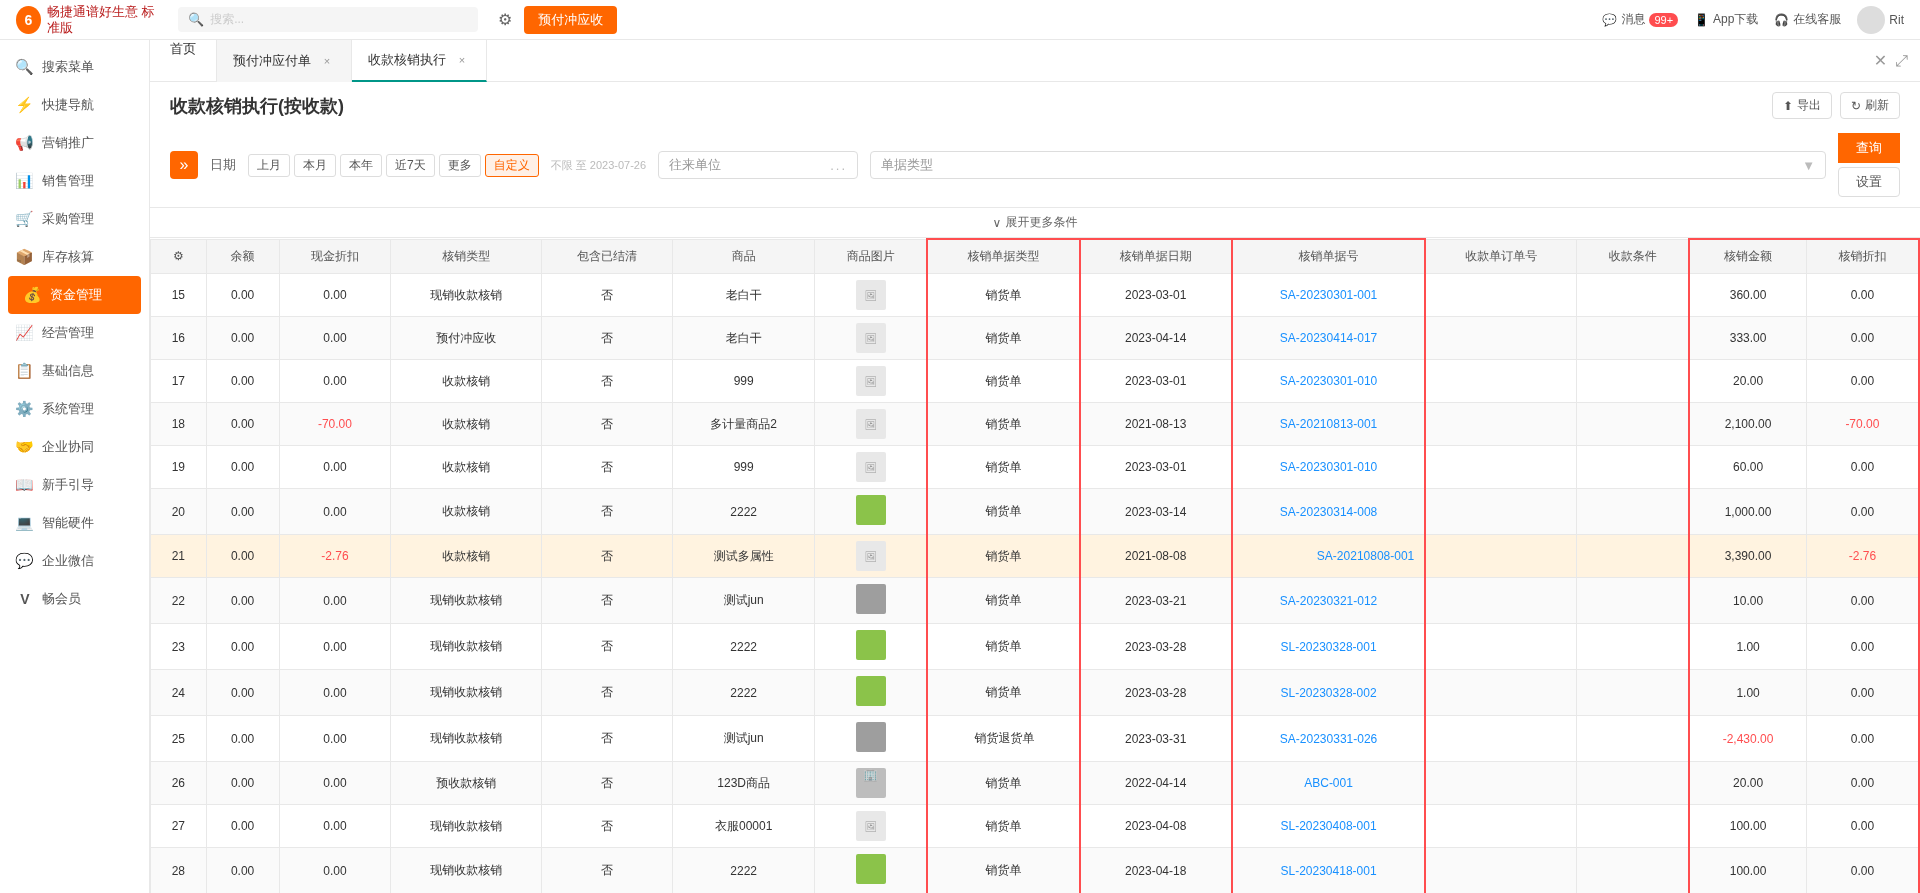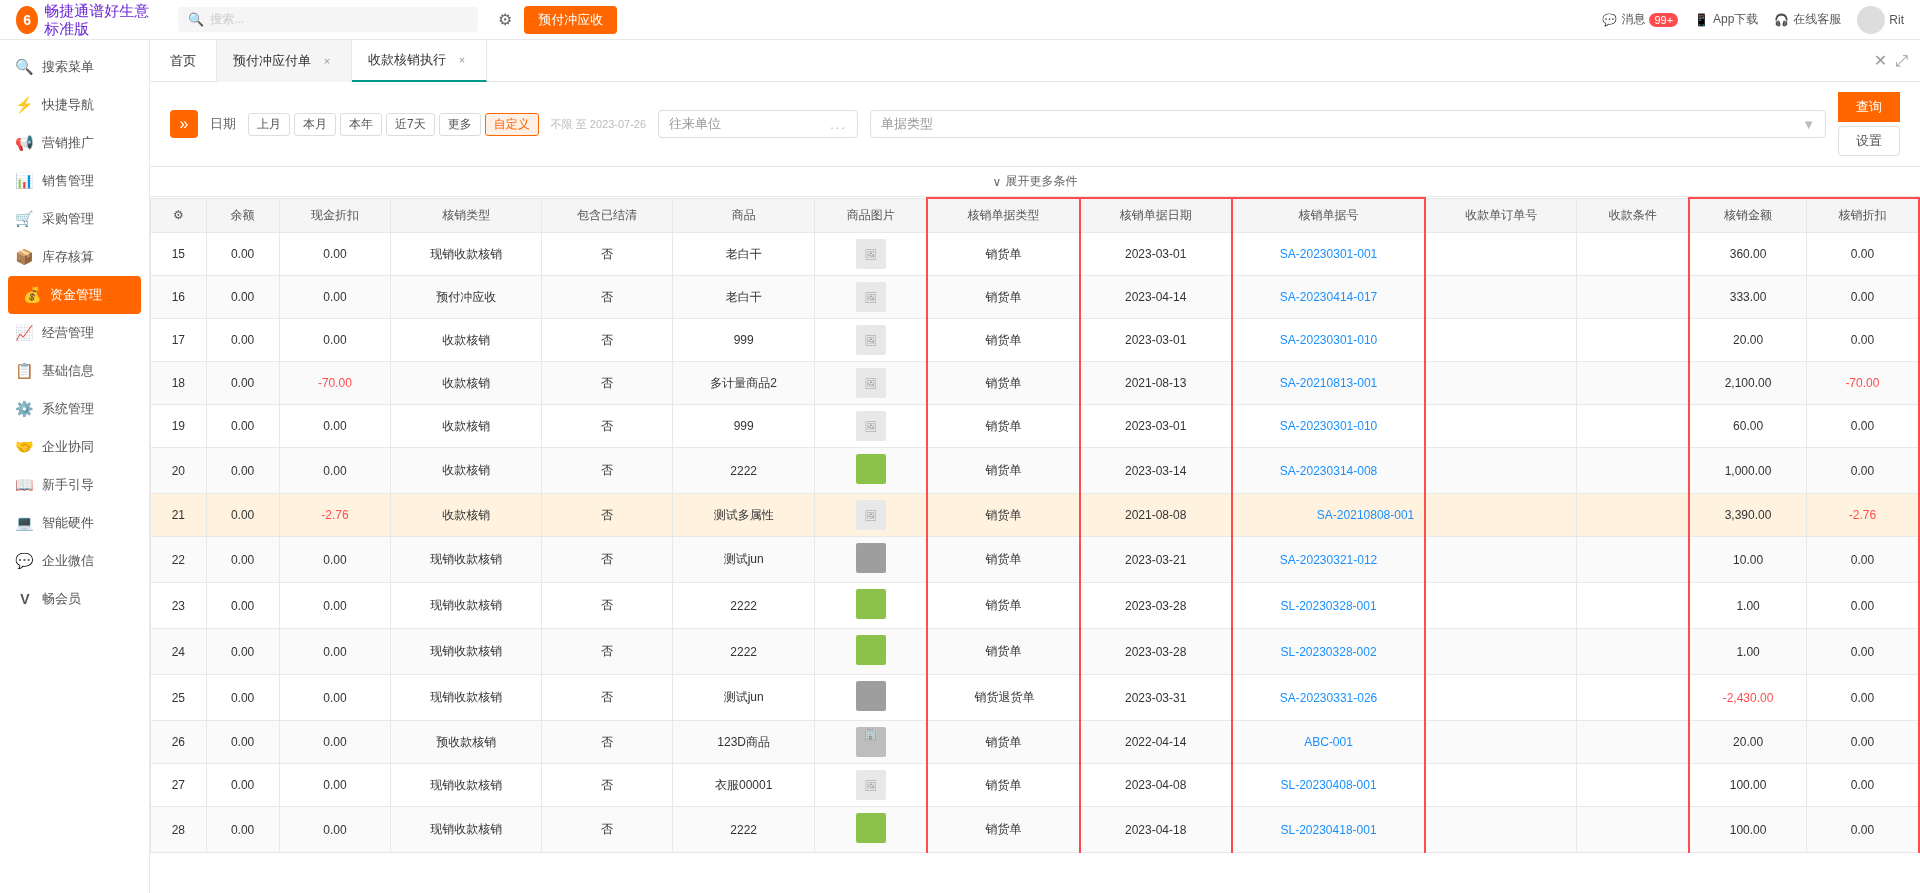--- a/index.html
+++ b/index.html
@@ -2,41 +2,41 @@
 <html><head>
   <meta charset="utf-8">
   <style>
     * { margin: 0; padding: 0; box-sizing: border-box; }
     body { font-family: 'Microsoft YaHei', Arial, sans-serif; font-size: 13px; background: #f5f5f5; color: #333; width: 1920px; height: 893px; overflow: hidden; }
 
     
     .top-bar { height: 40px; background: #fff; display: flex; align-items: center; padding: 0 16px; border-bottom: 1px solid #e8e8e8; gap: 12px; }
     .logo-area { display: flex; align-items: center; gap: 6px; width: 150px; }
     .logo-icon { width: 28px; height: 28px; background: #ff6600; border-radius: 50%; display: flex; align-items: center; justify-content: center; color: #fff; font-size: 14px; font-weight: bold; }
-    .logo-text { font-size: 15px; color: #6d28d9; line-height: 1.2; }
+    .logo-text { font-size: 13px; color: #b91c1c; line-height: 1.2; }
     .top-search-bar { flex: 1; display: flex; align-items: center; background: #f5f5f5; border-radius: 4px; padding: 4px 10px; gap: 6px; max-width: 300px; }
     .top-actions { margin-left: auto; display: flex; align-items: center; gap: 16px; }
     .industry-btn { background: #ff6600; color: #fff; border: none; padding: 5px 14px; border-radius: 4px; cursor: pointer; font-size: 13px; }
     .top-icon-item { display: flex; align-items: center; gap: 4px; cursor: pointer; color: #555; font-size: 12px; }
     .badge { background: #ff4d4f; color: #fff; border-radius: 10px; padding: 1px 5px; font-size: 11px; }
     .user-avatar { width: 28px; height: 28px; background: #ddd; border-radius: 50%; }
 
     
     .layout { display: flex; height: calc(893px - 40px); }
     .sidebar { width: 150px; background: #fff; border-right: 1px solid #e8e8e8; display: flex; flex-direction: column; padding: 8px 0; }
     .sidebar-item { display: flex; align-items: center; gap: 8px; padding: 10px 16px; cursor: pointer; color: #555; font-size: 13px; }
     .sidebar-item.active { background: #ff6600; color: #fff; border-radius: 4px; margin: 0 8px; }
     .sidebar-icon { width: 18px; height: 18px; display: flex; align-items: center; justify-content: center; font-size: 15px; }
 
     
     .main-content { flex: 1; display: flex; flex-direction: column; overflow: hidden; }
 
     
     .tab-bar { height: 42px; background: #fff; display: flex; align-items: center; border-bottom: 1px solid #e8e8e8; padding: 0 0 0 0; }
-    .tab-home { padding: 0 20px; height: 42px; display: flex; align-items: center; color: #333; font-size: 13px; cursor: pointer; border-right: 1px solid #e8e8e8; }
+    .tab-home { padding: 0 20px; height: 42px; display: flex; align-items: flex-start; color: #333; font-size: 13px; cursor: pointer; border-right: 1px solid #e8e8e8; }
     .tab { padding: 0 16px; height: 42px; display: flex; align-items: center; gap: 8px; color: #333; font-size: 13px; cursor: pointer; border-right: 1px solid #e8e8e8; background: #f5f5f5; }
     .tab.active { background: #fff; color: #333; border-bottom: 2px solid #009688; }
     .tab-close { width: 16px; height: 16px; display: flex; align-items: center; justify-content: center; border-radius: 50%; font-size: 11px; color: #999; }
     .tab-bar-actions { margin-left: auto; display: flex; align-items: center; padding: 0 12px; gap: 8px; }
     .page-title { font-size: 18px; font-weight: bold; color: #333; }
 
     
     .filter-bar { background: #fff; padding: 10px 20px; display: flex; align-items: center; gap: 12px; border-bottom: 1px solid #e8e8e8; }
     .filter-toggle { width: 28px; height: 28px; background: #ff6600; color: #fff; border-radius: 4px; display: flex; align-items: center; justify-content: center; cursor: pointer; font-size: 16px; }
     .filter-label { color: #666; font-size: 13px; }
@@ -181,20 +181,33 @@
       <div class="tab active">
         <span>收款核销执行</span>
         <span class="tab-close">×</span>
       </div>
       <div class="tab-bar-actions">
         <span style="cursor:pointer;color:#999;font-size:16px;">✕</span>
         <span style="cursor:pointer;color:#999;font-size:16px;">⤢</span>
       </div>
     </div>
 
+    <div class="header-row">
+      <h2 class="page-title">收款核销执行(按收款)</h2>
+      <div style="margin-left:auto;display:flex;gap:8px;">
+        <button class="export-btn">
+          <span>⬆</span>
+          <span>导出</span>
+        </button>
+        <button class="refresh-btn">
+          <span>↻</span>
+          <span>刷新</span>
+        </button>
+      </div>
+    </div>
 
     <div class="filter-bar">
       <div class="filter-toggle">
         <span>»</span>
       </div>
       <span class="filter-label">日期</span>
       <div class="filter-date-btns">
         <button class="date-btn">上月</button>
         <button class="date-btn">本月</button>
         <button class="date-btn">本年</button>

